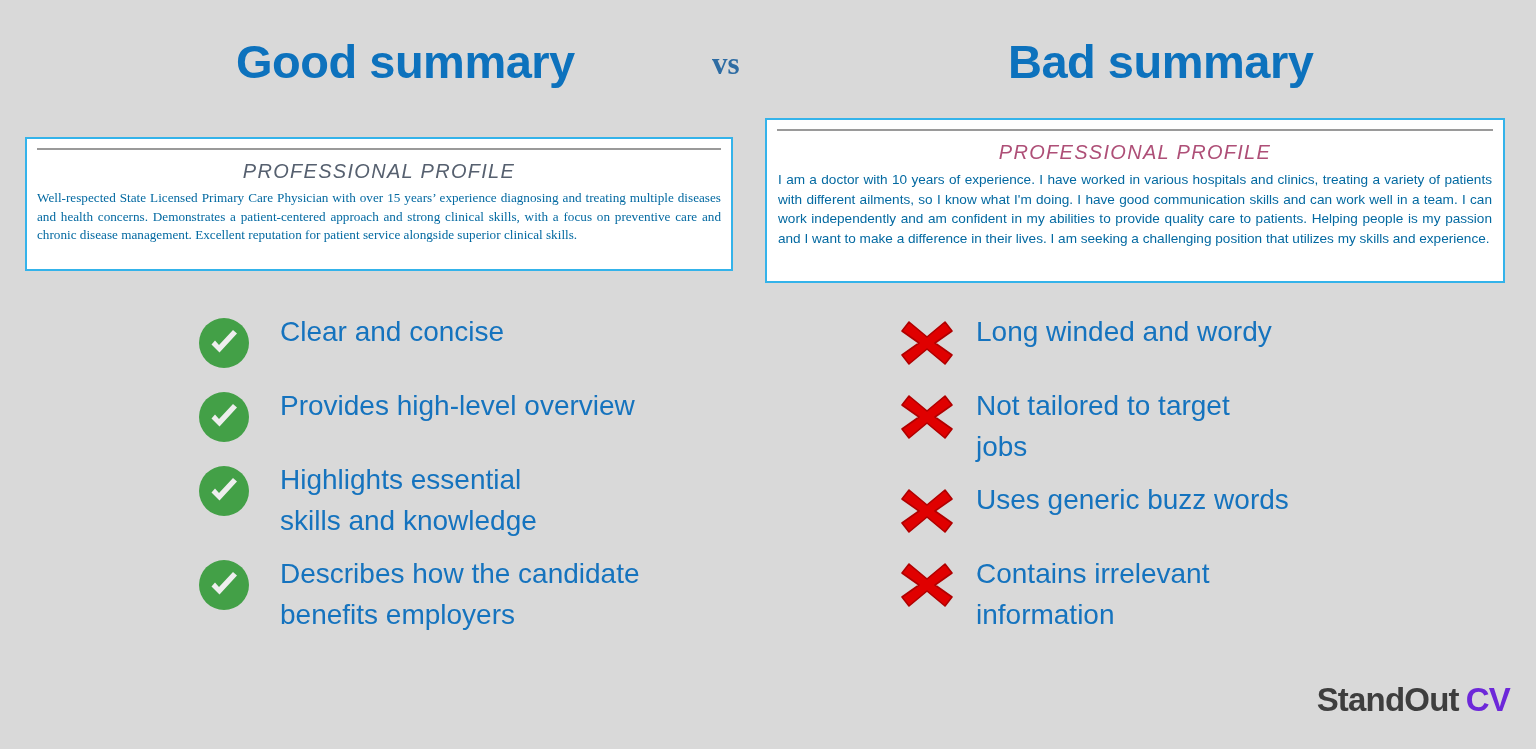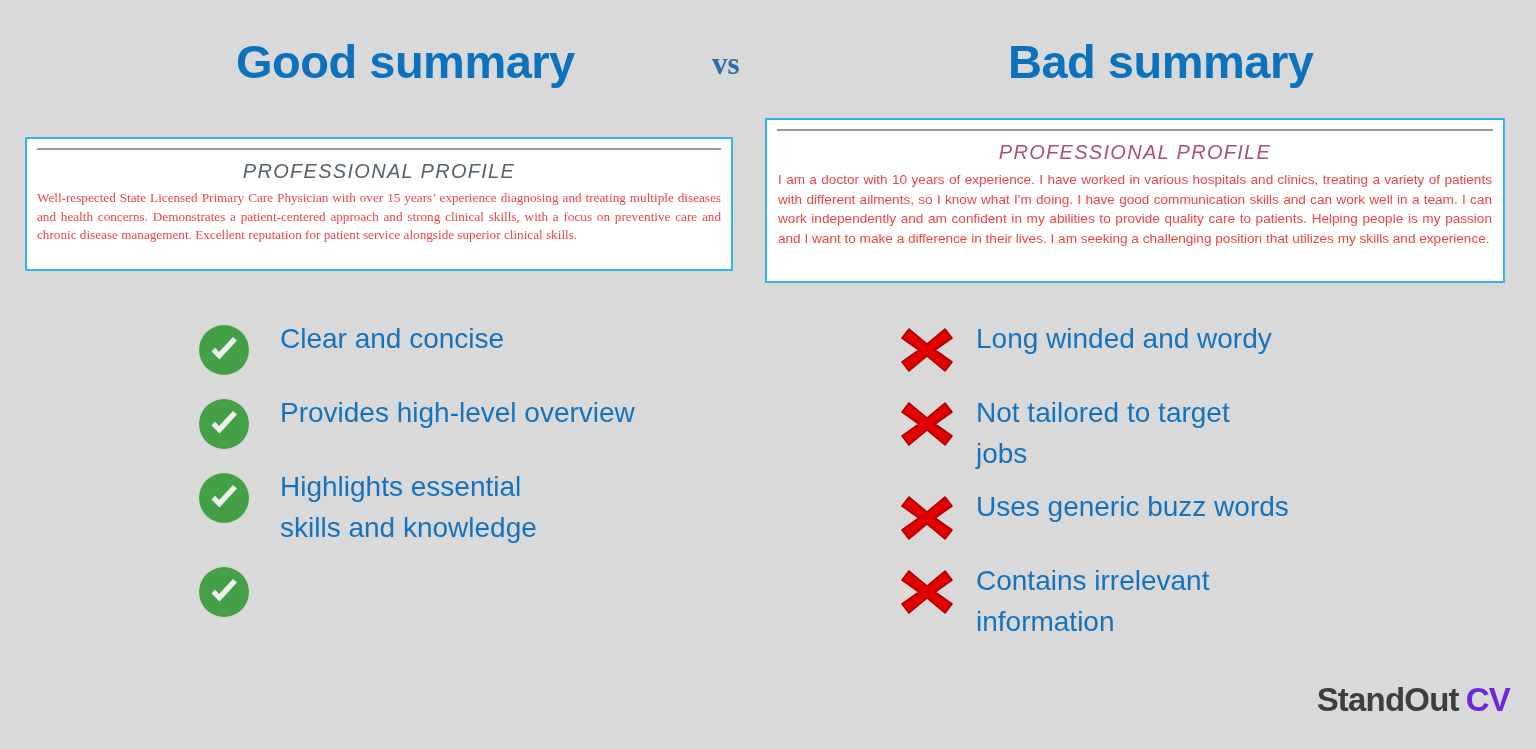--- a/index.html
+++ b/index.html
@@ -81,41 +81,41 @@
     margin-top: 10px;
     margin-bottom: 2px;
   }
   .box-right .box-heading {
     color: #ae4f77;
     font-size: 20px;
     margin-top: 10px;
     margin-bottom: 4px;
   }
   .box-body {
-    color: #ef4444;
+    color: #0369a1;
     text-align: justify;
     font-size: 13.3px;
     line-height: 18.5px;
   }
   .box-left .box-body {
     margin: 6px 10px 0 10px;
     font-size: 13.2px;
     line-height: 18.6px;
     font-family: Liberation Serif, serif;
   }
   .box-right .box-body {
     margin: 6px 11px 0 11px;
     font-size: 13.6px;
     line-height: 19.5px;
   }
 
   
   .column {
     position: absolute;
-    top: 318px;
+    top: 311px;
   }
   .col-left  { left: 198px; width: 560px; }
   .col-right { left: 898px; width: 580px; }
 
   .bullet {
     display: flex;
     align-items: flex-start;
     margin-bottom: 12px;
     min-height: 62px;
   }
@@ -209,20 +209,22 @@
 skills and knowledge</span>
   </div>
 
   <div class="bullet">
     <span class="bullet-icon">
       <svg class="icon-check" viewBox="0 0 52 52" aria-hidden="true">
         <circle cx="26" cy="26" r="25" fill="#43a047"></circle>
         <path d="M13.5 27.5 L21.5 35.5 L39 16.5 L35 13 L21 28 L17 23.5 Z" fill="#eeeeee"></path>
       </svg>
     </span>
+    <span class="bullet-label">Describes how the candidate
+benefits employers</span>
   </div>
 
 </div>
 
 <div class="column col-right">
 
   <div class="bullet">
     <span class="bullet-icon">
       <svg class="icon-cross" viewBox="0 0 58 50" aria-hidden="true">
         <path d="M11 4 L29 19 L47 4 L54 13 L37 25 L54 37 L47 46 L29 31 L11 46 L4 37 L21 25 L4 13 Z" fill="#e00000" stroke="#b00000" stroke-width="1.6" stroke-linejoin="round"></path>

